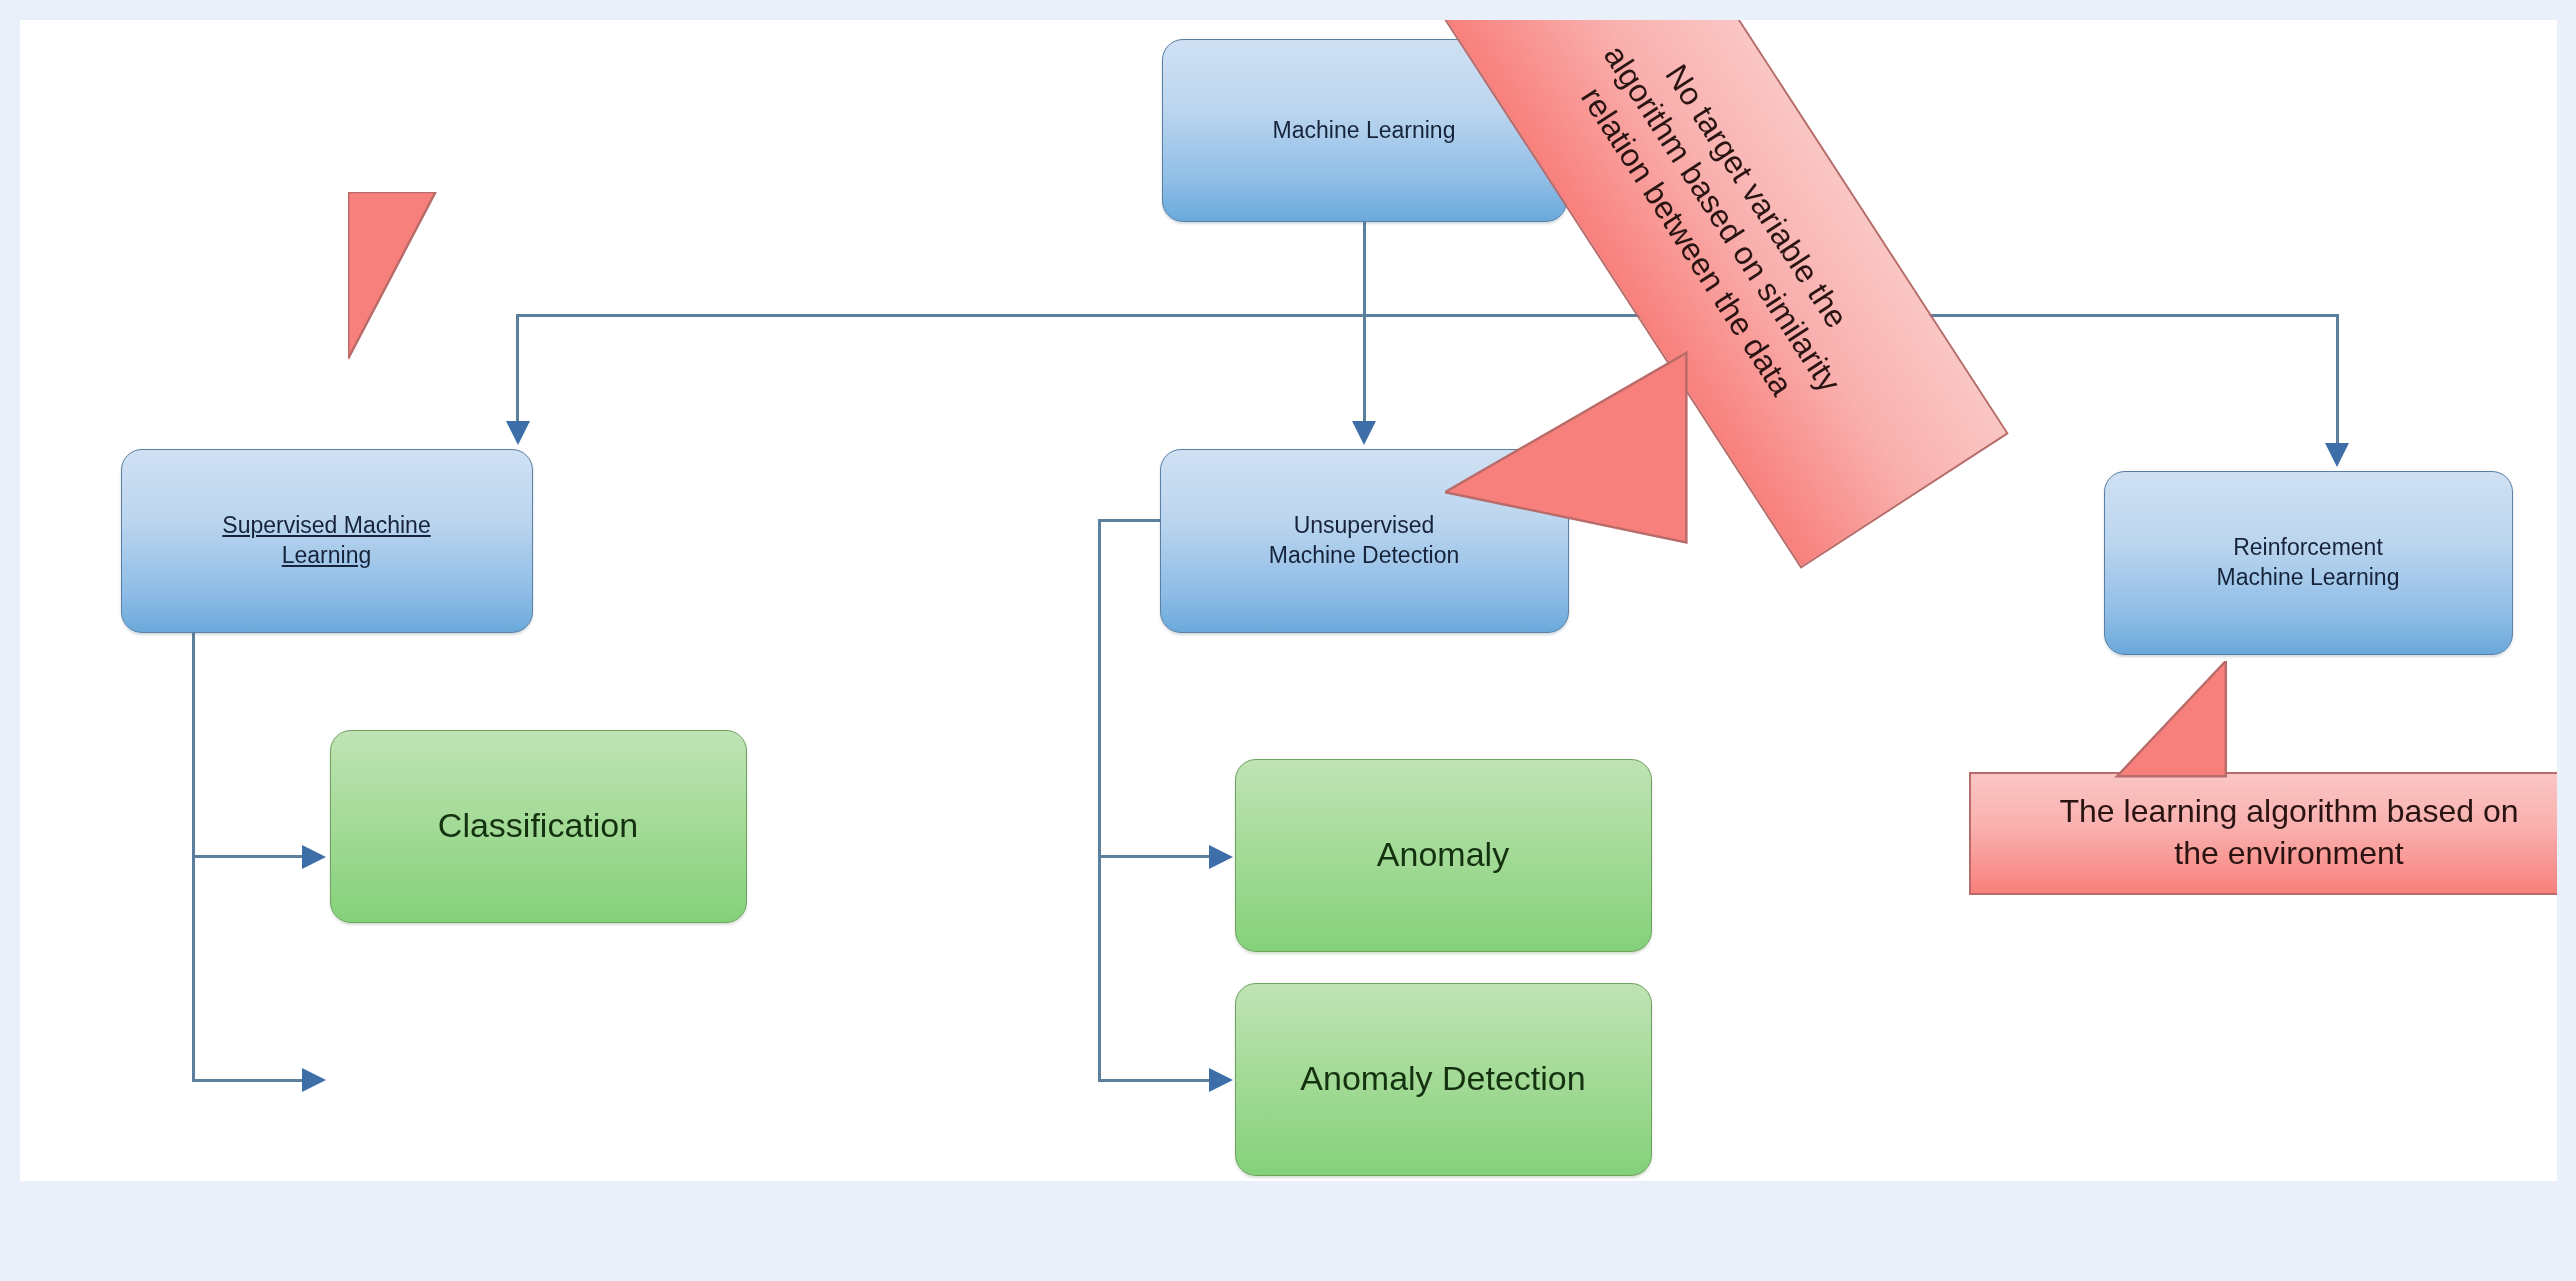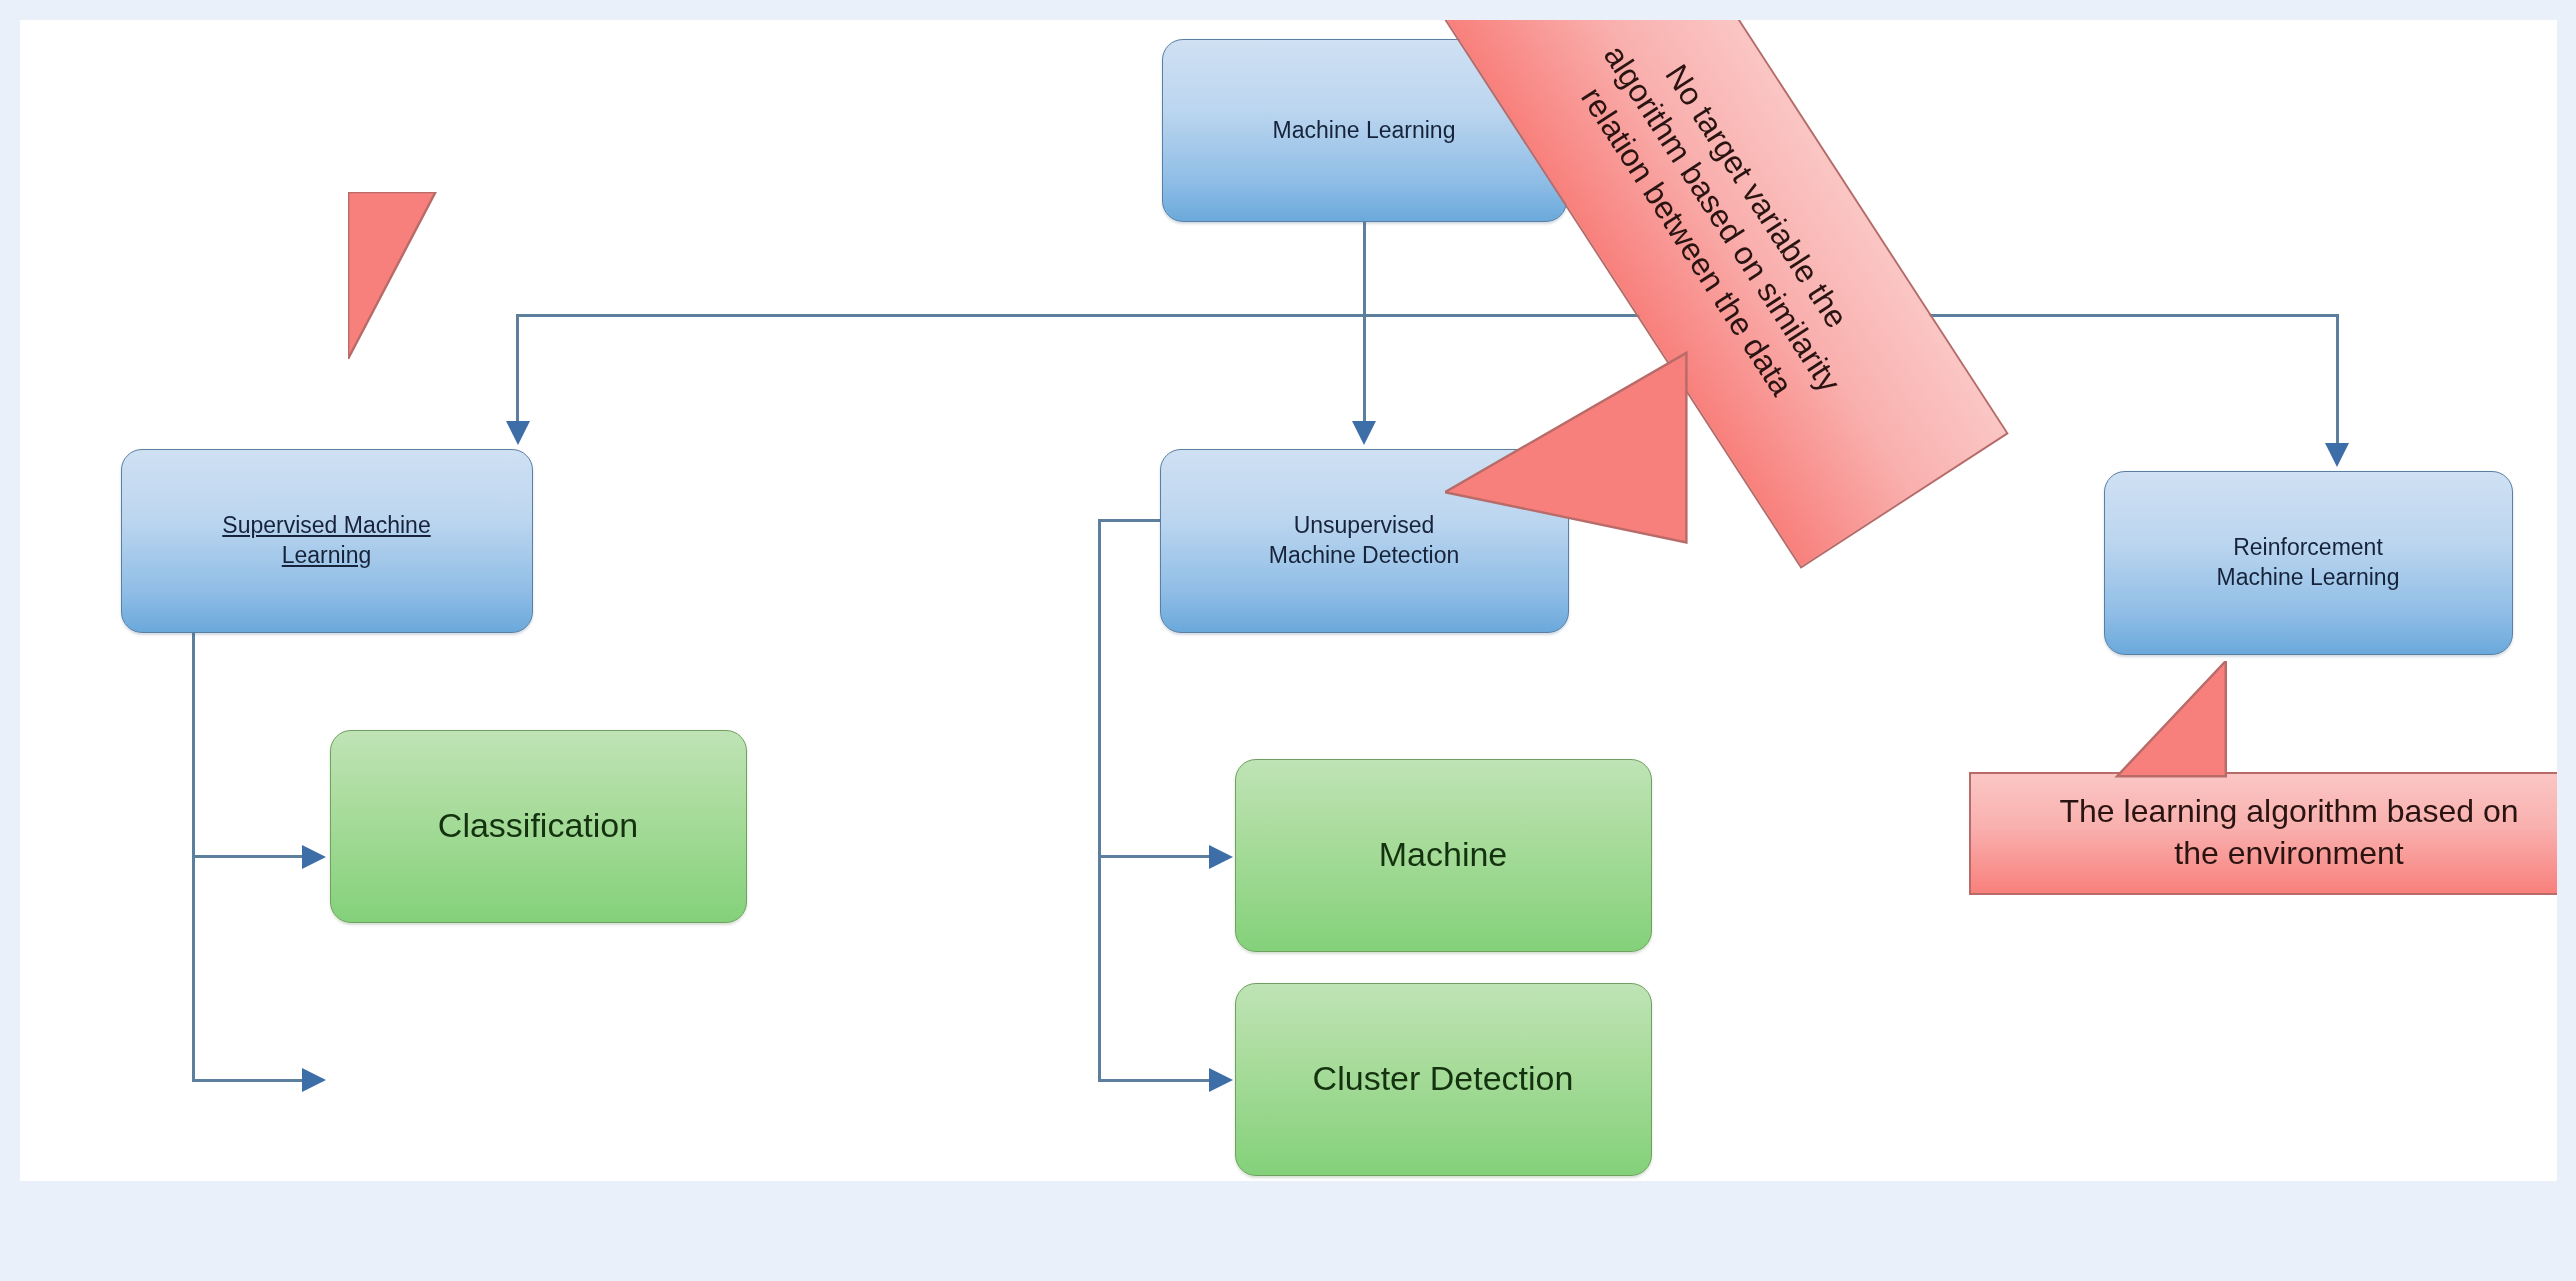--- a/index.html
+++ b/index.html
@@ -116,23 +116,23 @@
 
   <div class="node blue" style="left:1140px;top:429px;width:409px;height:184px;">Unsupervised
 Machine Detection</div>
 
   <div class="node blue" style="left:2084px;top:451px;width:409px;height:184px;">Reinforcement
 Machine  Learning</div>
 
   <div class="node green" style="left:310px;top:710px;width:417px;height:193px;">Classification</div>
 
 
-  <div class="node green" style="left:1215px;top:739px;width:417px;height:193px;">Machine</div>
+  <div class="node green" style="left:1215px;top:739px;width:417px;height:193px;">Anomaly</div>
 
-  <div class="node green" style="left:1215px;top:963px;width:417px;height:193px;">Cluster Detection</div>
+  <div class="node green" style="left:1215px;top:963px;width:417px;height:193px;">Anomaly Detection</div>
 
   <svg class="tail" viewBox="0 0 180 210" width="146" height="170" style="left:328px;top:172px;">
     <polygon points="0,0 108,0 0,206" fill="#f8807c" stroke="#b86b68" stroke-width="3"></polygon>
   </svg>
 
   <div class="callout" style="left:1365px;top:75px;width:673px;height:248px;transform:rotate(57deg);transform-origin:50% 50%;">No target variable the
 algorithm based on similarity
 relation between the data</div>
   <svg class="tail" viewBox="0 0 300 300" width="243" height="243" style="left:1425px;top:328px;">
     <polygon points="298,6 298,240 0,178" fill="#f8807c" stroke="#b86b68" stroke-width="3"></polygon>

